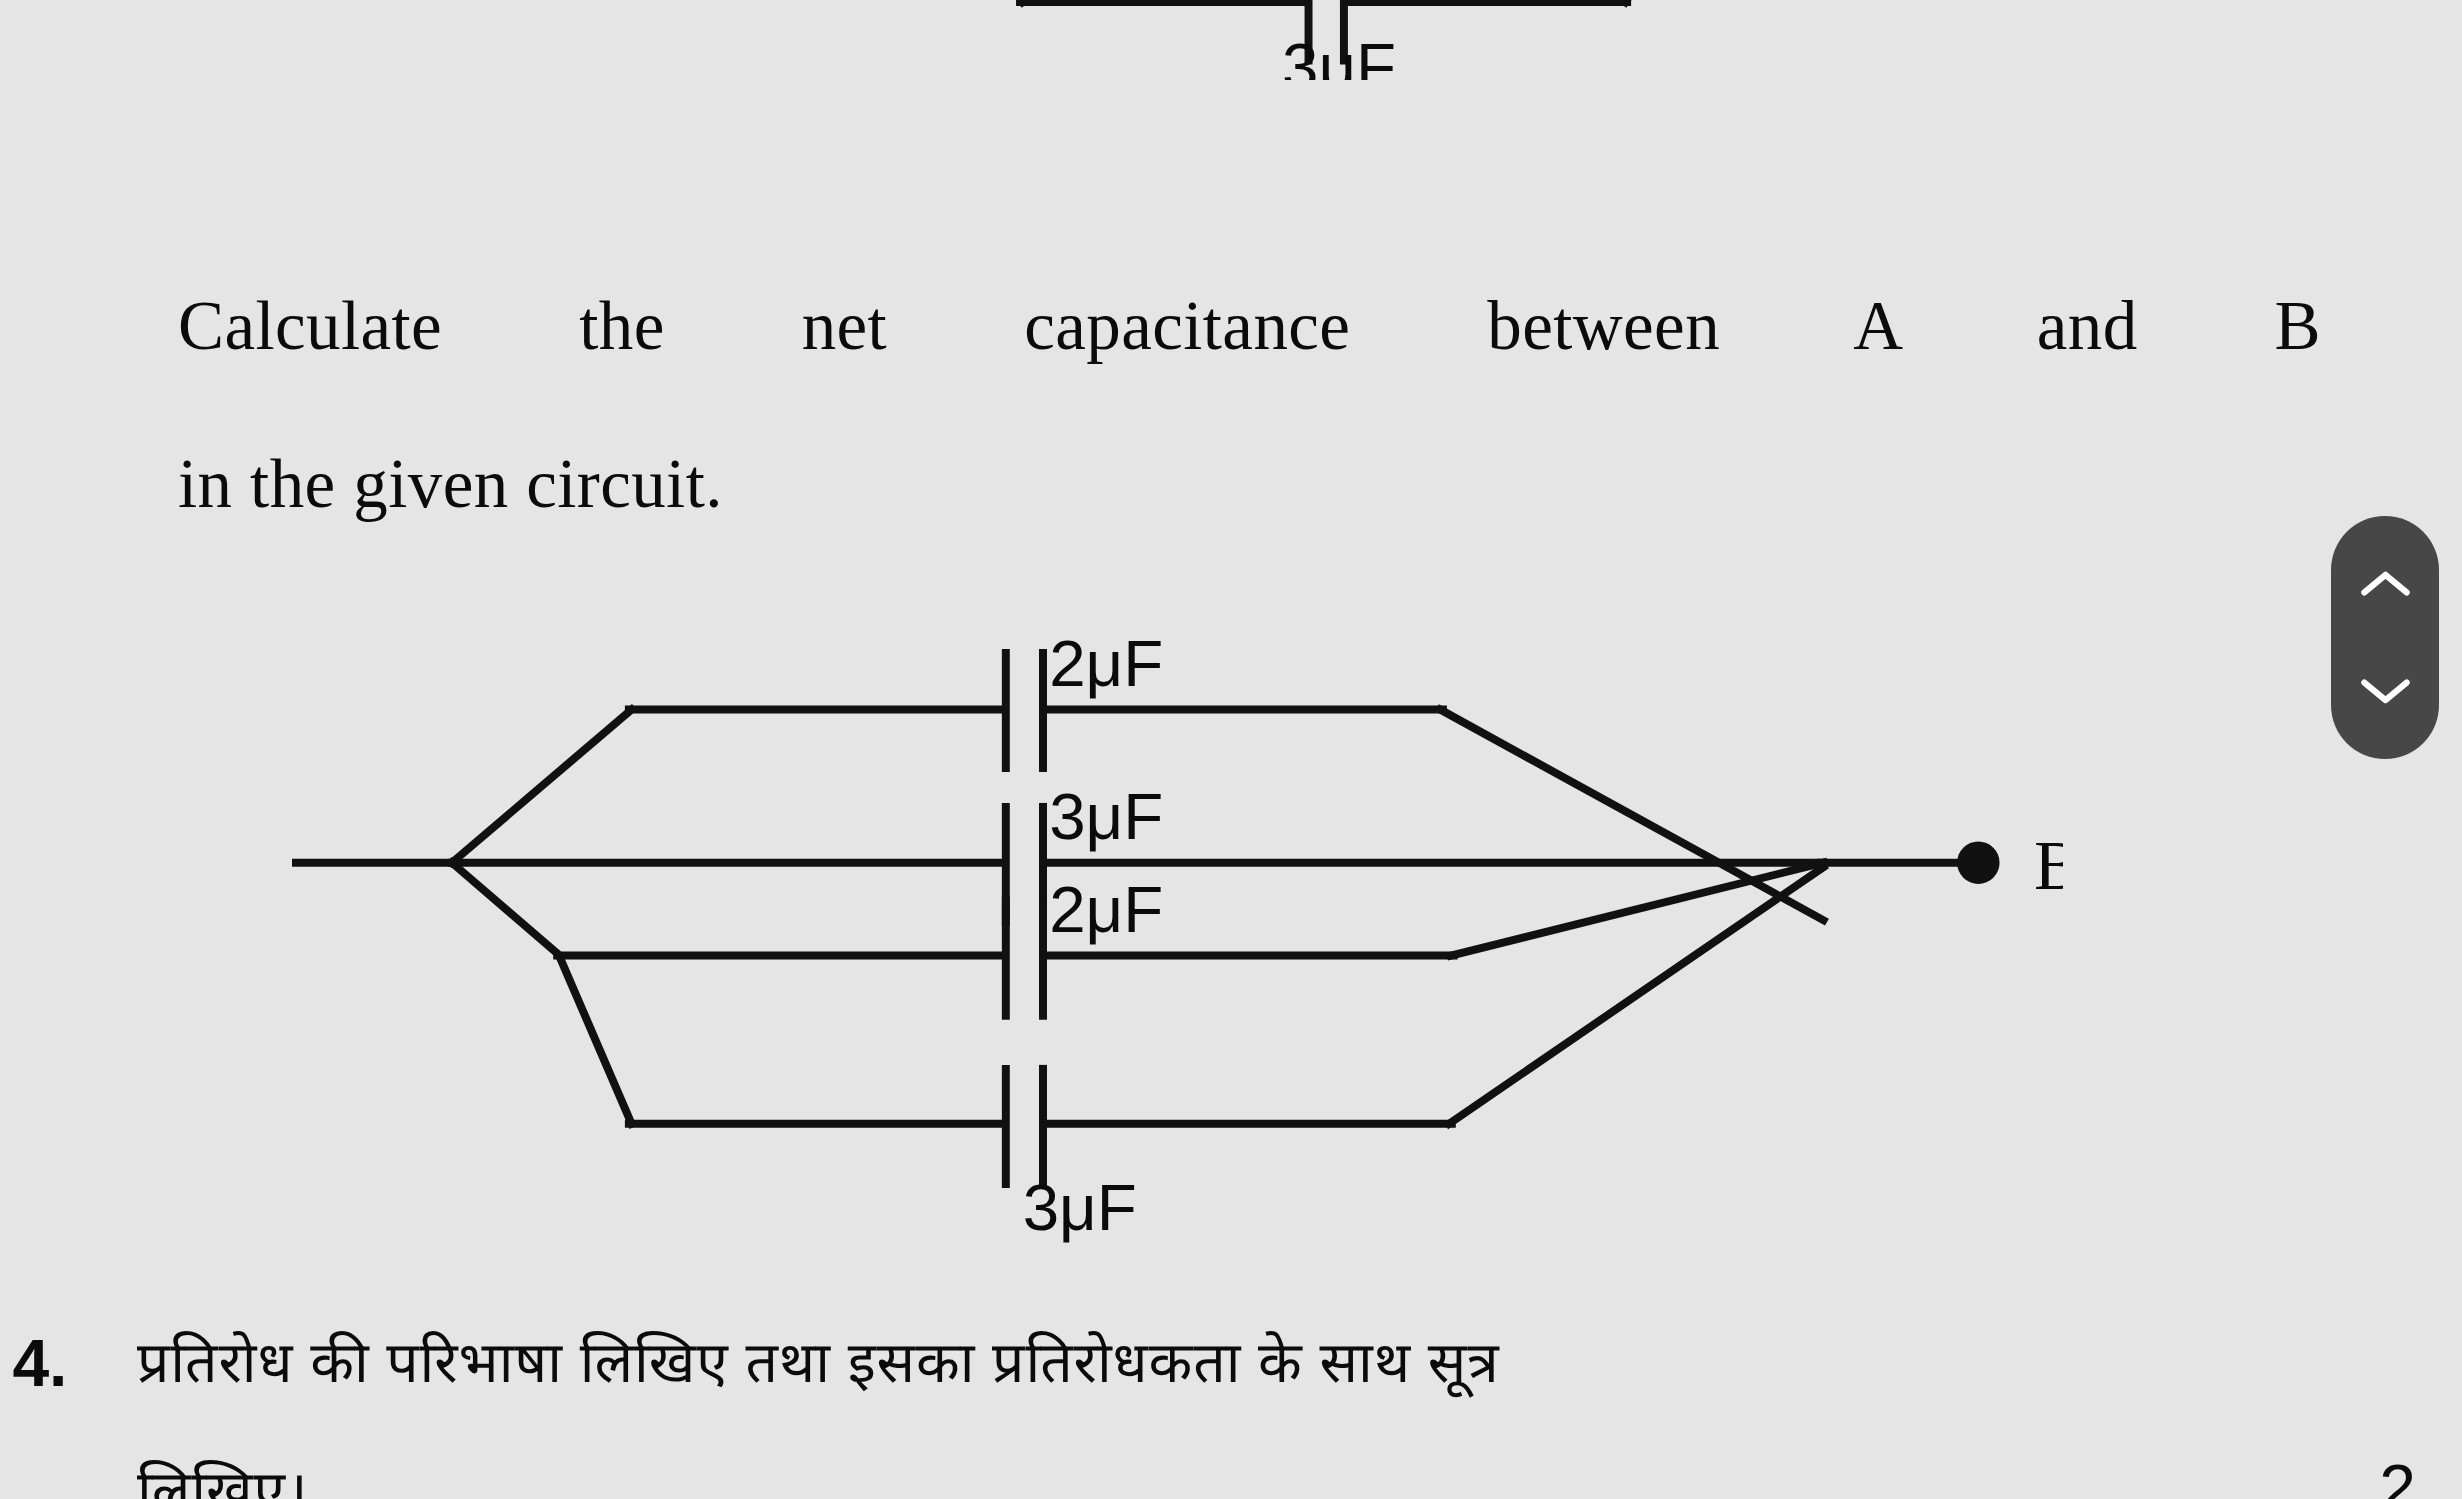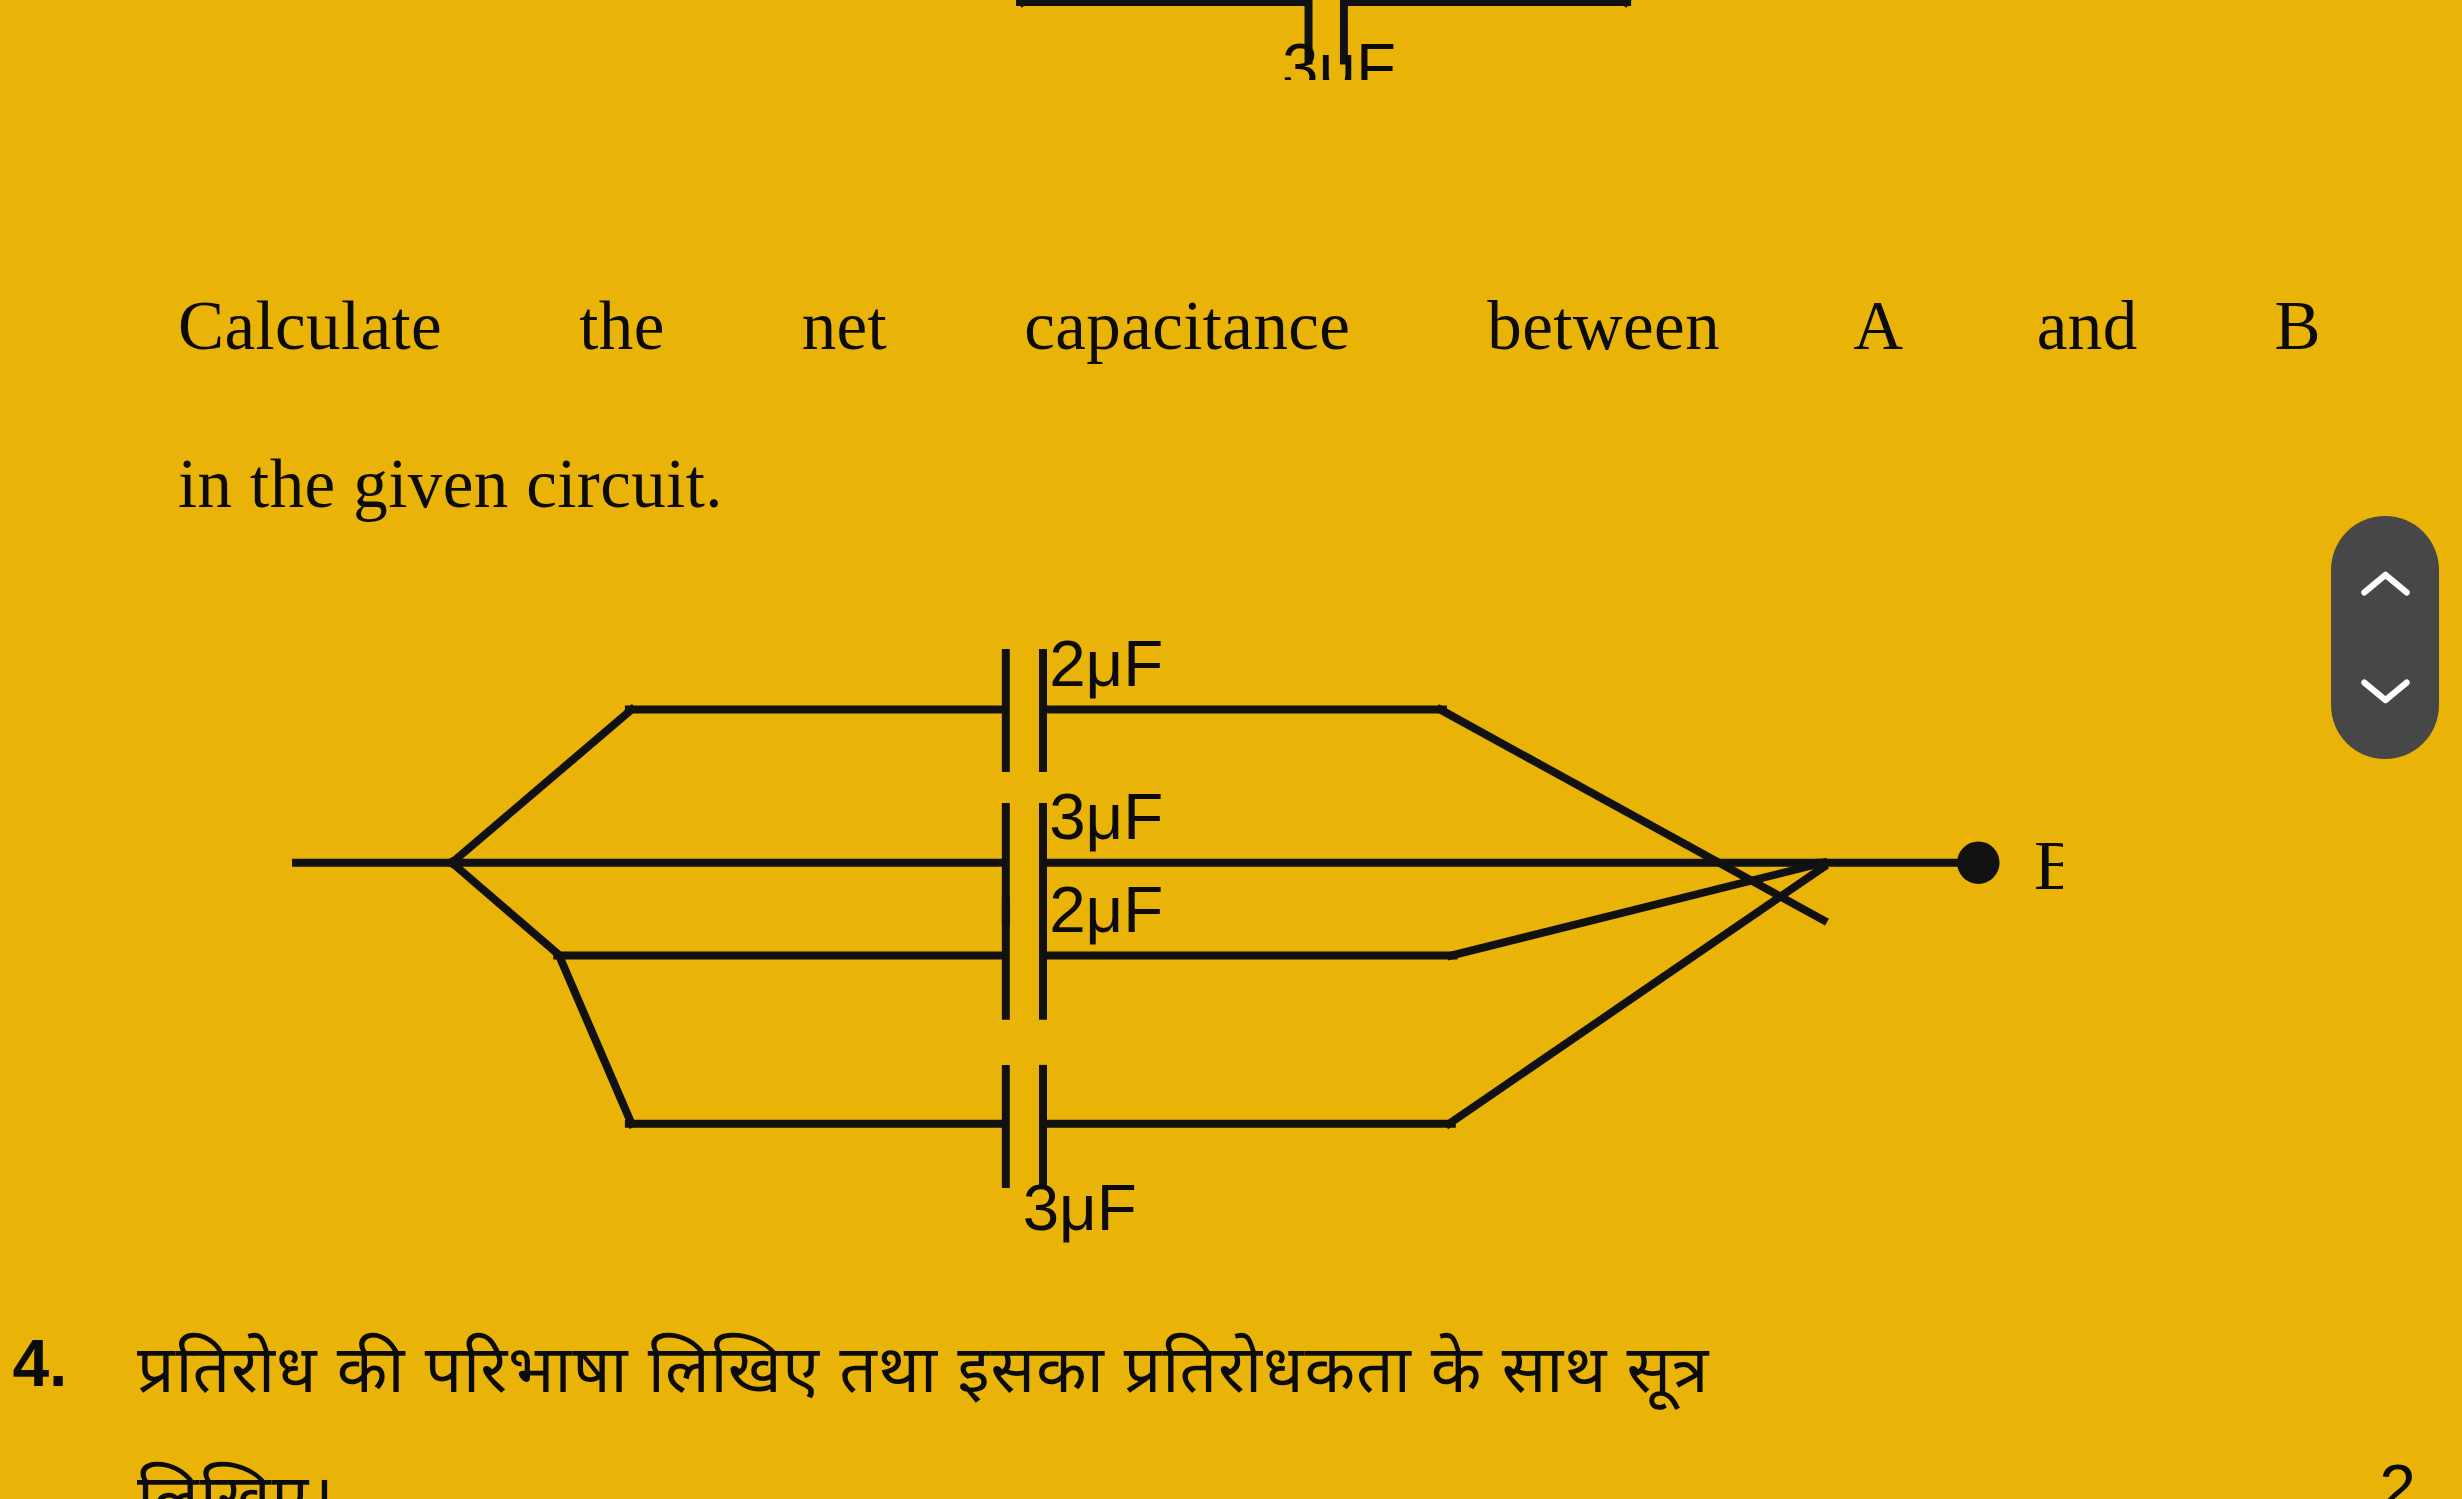--- a/index.html
+++ b/index.html
@@ -8,21 +8,21 @@
     background: #ffffff;
   }
   body {
     font-family: "Liberation Serif", "DejaVu Serif", serif;
     color: #000000;
   }
   #page {
     position: relative;
     width: 2462px;
     height: 1499px;
-    background: #eab308;
+    background: #e5e5e5;
     overflow: hidden;
   }
 
   
   .qtext {
     position: absolute;
     font-family: "Liberation Serif", "DejaVu Serif", serif;
     font-size: 69px;
     line-height: 1.0;
     color: #0b0b0b;
@@ -40,21 +40,21 @@
   }
   #line-given {
     left: 159px;
     top: 450px;
     text-align: right;
   }
 
   .hindi {
     position: absolute;
     font-family: "Liberation Sans", "DejaVu Sans", sans-serif;
-    font-size: 66px;
+    font-size: 57px;
     color: #0b0b0b;
     white-space: pre;
   }
   #q4-number {
     left: 12.4px;
     top: 1325px;
     font-weight: 700;
     font-family: "Liberation Sans", "DejaVu Sans", sans-serif;
     font-size: 66px;
   }

